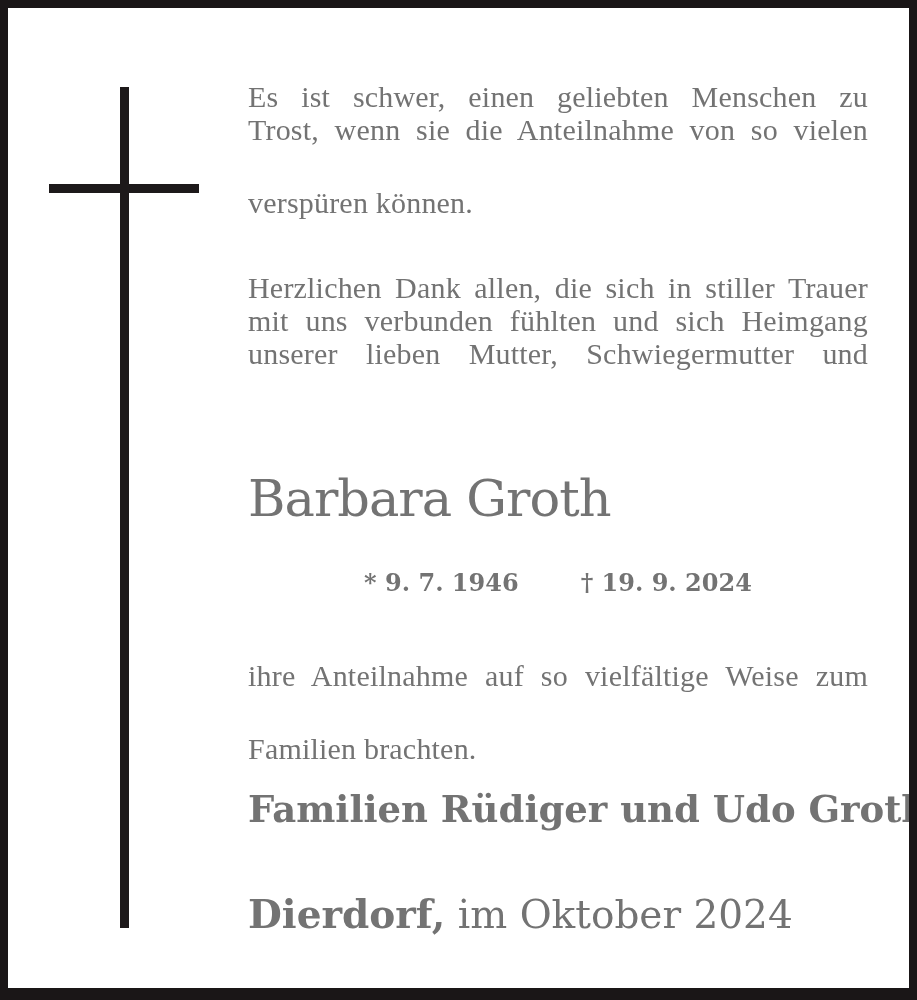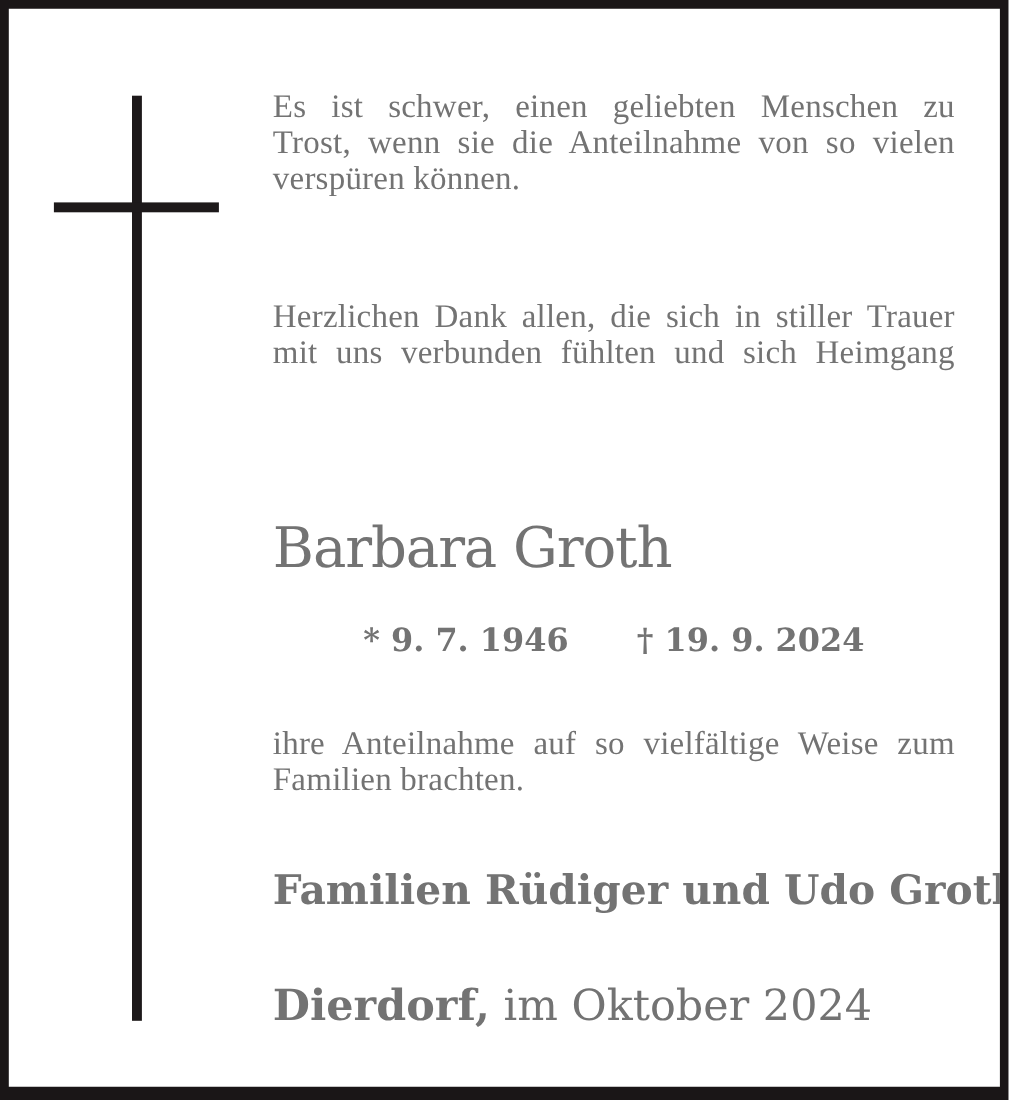--- a/index.html
+++ b/index.html
@@ -34,42 +34,42 @@
 
   
   .col { position: absolute; left: 240px; width: 620px; }
 
   .para {
     font-size: 30px;
     line-height: 33px;
     letter-spacing: 0.2px;
   }
   .para .line { text-align: justify; text-align-last: justify; white-space: nowrap; }
-  .para .line.last { text-align: right; text-align-last: left; }
+  .para .line.last { text-align: right; text-align-last: left; margin-top: 40px; }
 
   .p1 { top: 72px; }
   .p2 { top: 263px; }
   .p3 { top: 651px; }
 
   .name {
     top: 454px;
     text-align: left;
     font-family: "DejaVu Serif", serif;
     font-size: 51px;
     line-height: 73px;
     letter-spacing: -1px;
     white-space: nowrap;
   }
 
   .dates {
     top: 558px;
     text-align: center;
     font-family: "DejaVu Serif", serif;
     font-weight: bold;
-    font-size: 29px;
+    font-size: 24px;
     line-height: 33px;
     white-space: nowrap;
   }
   .dates .birth { margin-right: 62px; }
 
   .family {
     top: 781px;
     font-family: "DejaVu Serif", serif;
     font-weight: bold;
     font-size: 37px;
@@ -98,20 +98,21 @@
 
   <div class="col para p1">
       <div class="line">Es ist schwer, einen geliebten Menschen zu</div>
       <div class="line">Trost, wenn sie die Anteilnahme von so vielen</div>
       <div class="line last">verspüren können.</div>
     </div>
 
   <div class="col para p2">
       <div class="line">Herzlichen Dank allen, die sich in stiller Trauer</div>
       <div class="line">mit uns verbunden fühlten und sich Heimgang</div>
+      <div class="line">unserer lieben Mutter, Schwiegermutter und</div>
     </div>
 
   <div class="col name">Barbara Groth</div>
 
   <div class="col dates">
     <span class="birth">* 9. 7. 1946</span><span class="death">† 19. 9. 2024</span>
   </div>
 
   <div class="col para p3">
       <div class="line">ihre Anteilnahme auf so vielfältige Weise zum</div>

